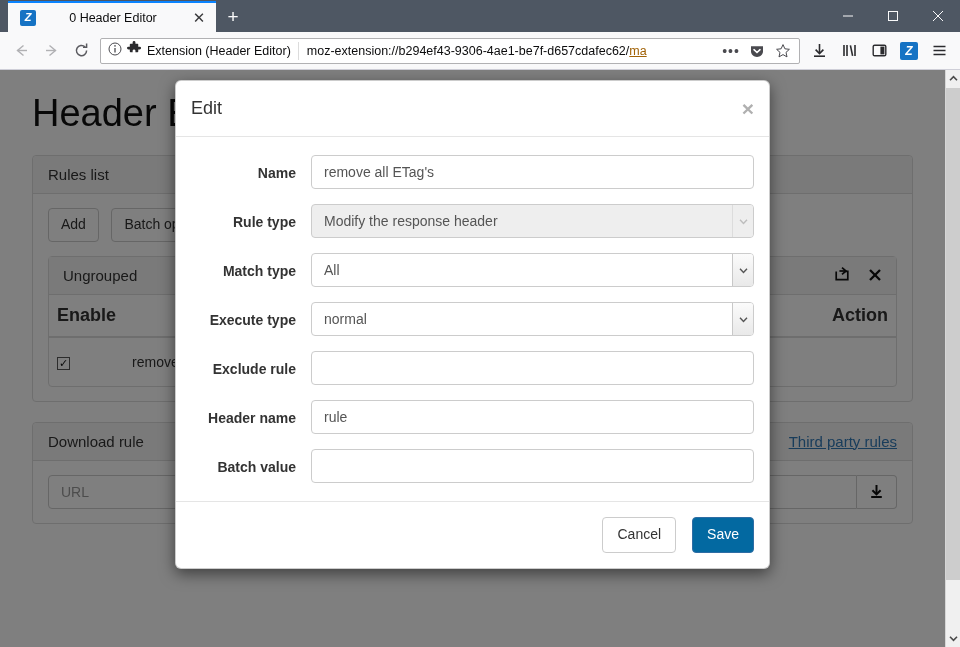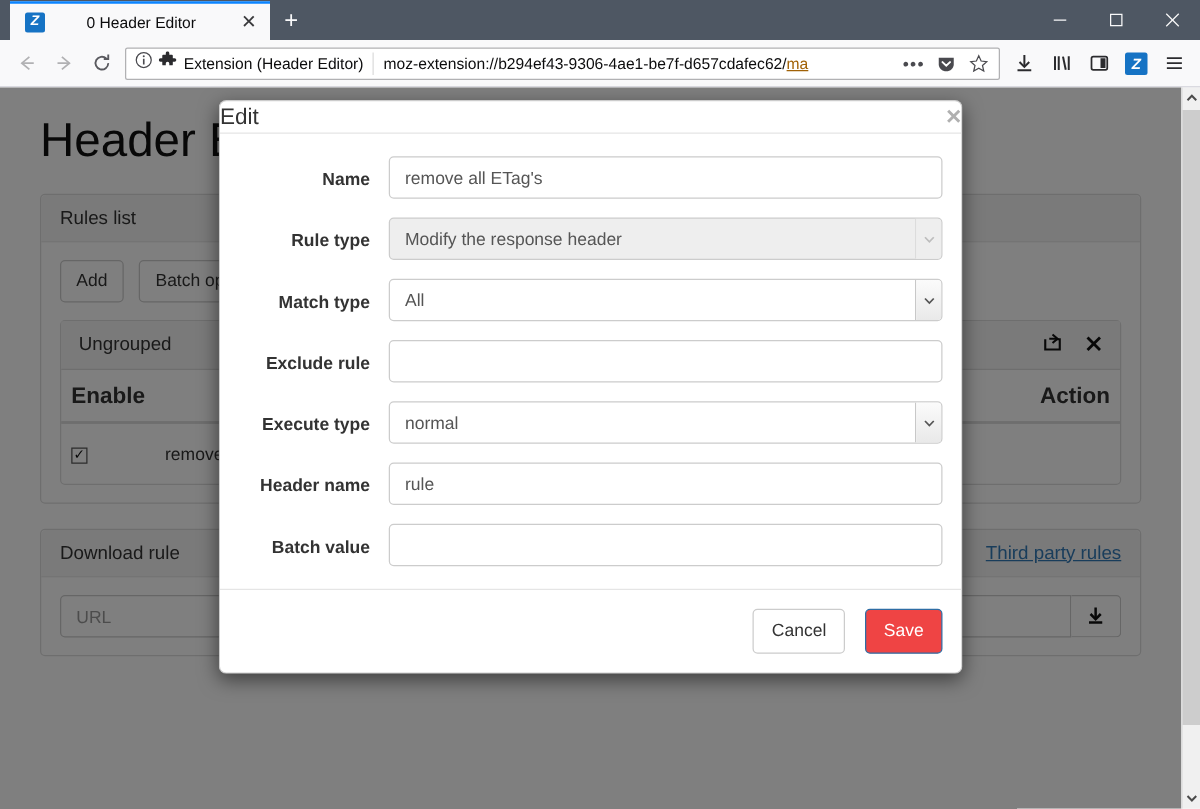--- a/index.html
+++ b/index.html
@@ -134,21 +134,21 @@
     display: flex; align-items: center; justify-content: space-between;
   }
   .panel-body { padding: 14px 15px; }
   .btn {
     display: inline-flex; align-items: center; justify-content: center;
     padding: 6px 12px; font-size: 14px; line-height: 1.4;
     border: 1px solid #cccccc; background: #ffffff; color: #333333;
     border-radius: 4px; white-space: nowrap;
   }
   .btn + .btn { margin-left: 8px; }
-  .btn-primary { background: #ef4444; border-color: #2e6da4; color: #fff; }
+  .btn-primary { background: #0369a1; border-color: #2e6da4; color: #fff; }
   .link { color: #337ab7; font-size: 15px; }
   .iconbtn { color: #111; font-size: 15px; margin-left: 14px; }
 
   .subpanel { border: 1px solid #dddddd; border-radius: 4px; }
   .subpanel-head {
     padding: 9px 14px; border-bottom: 1px solid #dddddd; background: #f5f5f5;
     font-size: 15px; color: #333;
     display: flex; align-items: center; justify-content: space-between;
   }
   table.rules { width: 100%; border-collapse: collapse; font-size: 14px; }
@@ -204,21 +204,21 @@
   }
   .modal {
     position: absolute; left: 175px; top: 80px; width: 595px;
     background: #ffffff;
     border: 1px solid rgba(0,0,0,0.2);
     border-radius: 6px;
     box-shadow: 0 5px 15px rgba(0,0,0,0.5);
     overflow: hidden;
   }
   .modal-head {
-    padding: 0;
+    padding: 15px;
     border-bottom: 1px solid #e5e5e5;
     display: flex; align-items: center; justify-content: space-between;
   }
   .modal-title { font-size: 18px; color: #333; font-weight: normal; line-height: 1.4; }
   .modal-close { font-size: 21px; color: #b0b0b0; line-height: 1; font-weight: bold; }
   .modal-body { padding: 18px 15px 10px 15px; }
   .form-row { display: flex; align-items: flex-start; margin-bottom: 15px; }
   .form-label {
     flex: 0 0 120px; text-align: right; padding-right: 15px; padding-top: 8px;
     font-size: 14px; font-weight: bold; color: #333; line-height: 1.45;
@@ -519,41 +519,41 @@
             <span class="sel-arrow">
               <svg width="9" height="7" viewBox="0 0 9 7">
                   <path d="M1 1.8 L4.5 5.4 L8 1.8" fill="none" stroke="currentColor" stroke-width="1.4"></path>
                 </svg>
             </span>
           </div>
         </div>
       </div>
 
       <div class="form-row">
-        <div class="form-label">Exclude rule</div>
-        <div class="form-field">
-          <div class="ctrl"></div>
-        </div>
-      </div>
-
-      <div class="form-row">
         <div class="form-label">Execute type</div>
         <div class="form-field">
           <div class="ctrl select">
             <span class="sel-text">normal</span>
             <span class="sel-arrow">
               <svg width="9" height="7" viewBox="0 0 9 7">
                   <path d="M1 1.8 L4.5 5.4 L8 1.8" fill="none" stroke="currentColor" stroke-width="1.4"></path>
                 </svg>
             </span>
           </div>
         </div>
       </div>
 
       <div class="form-row">
+        <div class="form-label">Exclude rule</div>
+        <div class="form-field">
+          <div class="ctrl"></div>
+        </div>
+      </div>
+
+      <div class="form-row">
         <div class="form-label">Header name</div>
         <div class="form-field">
           <div class="ctrl">rule</div>
         </div>
       </div>
 
       <div class="form-row" style="margin-bottom:8px;">
         <div class="form-label">Batch value</div>
         <div class="form-field">
           <div class="ctrl"></div>

